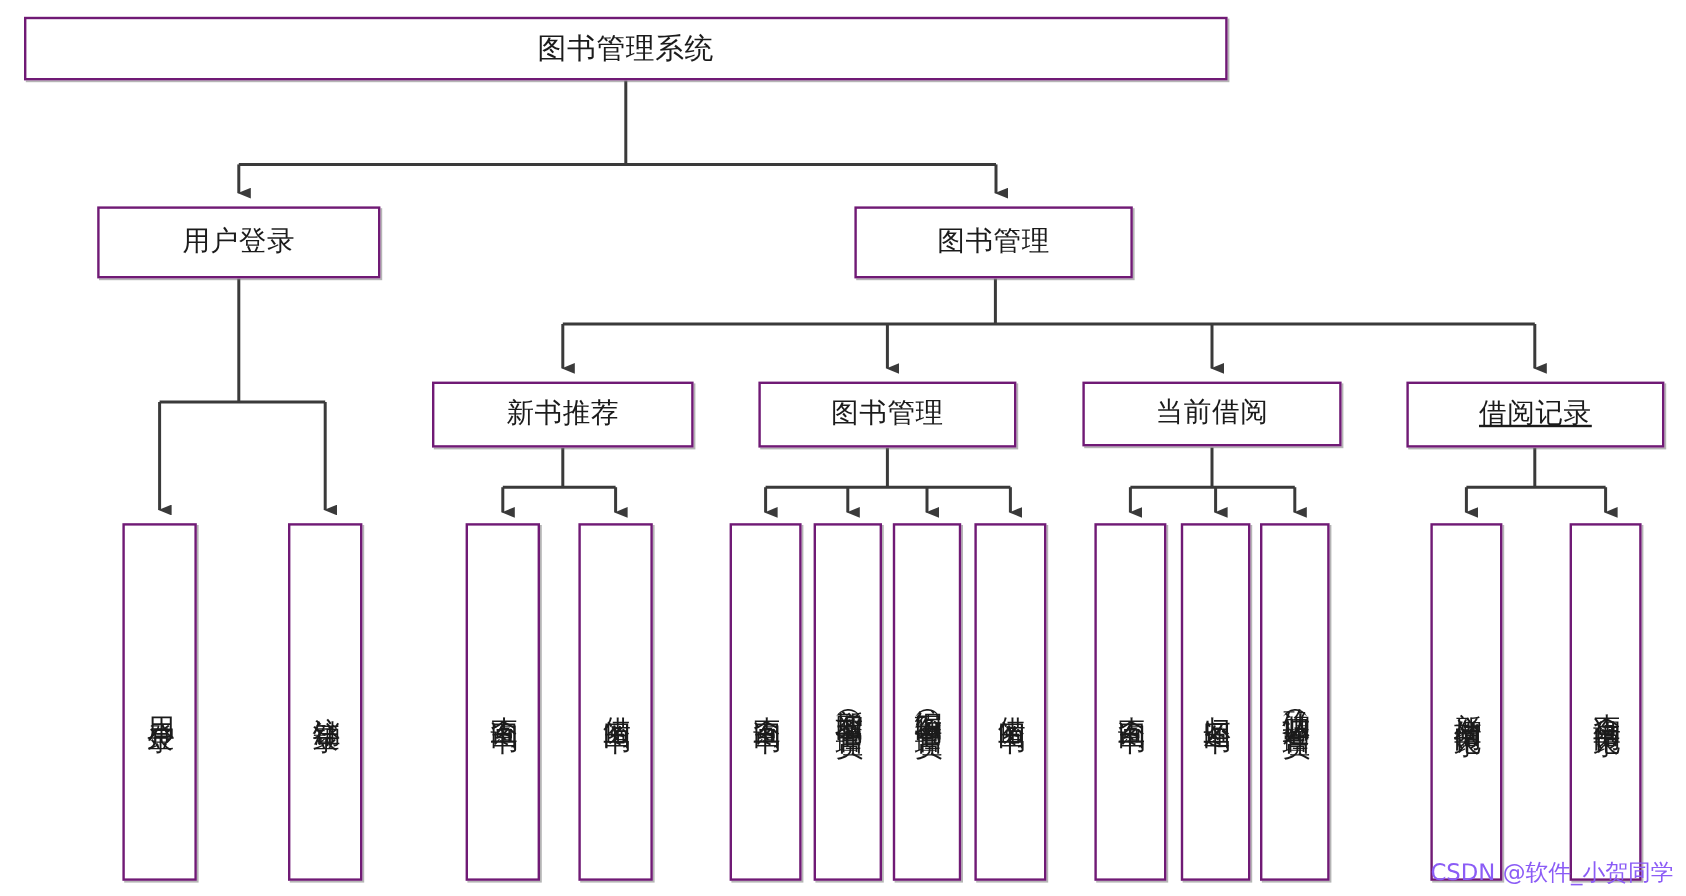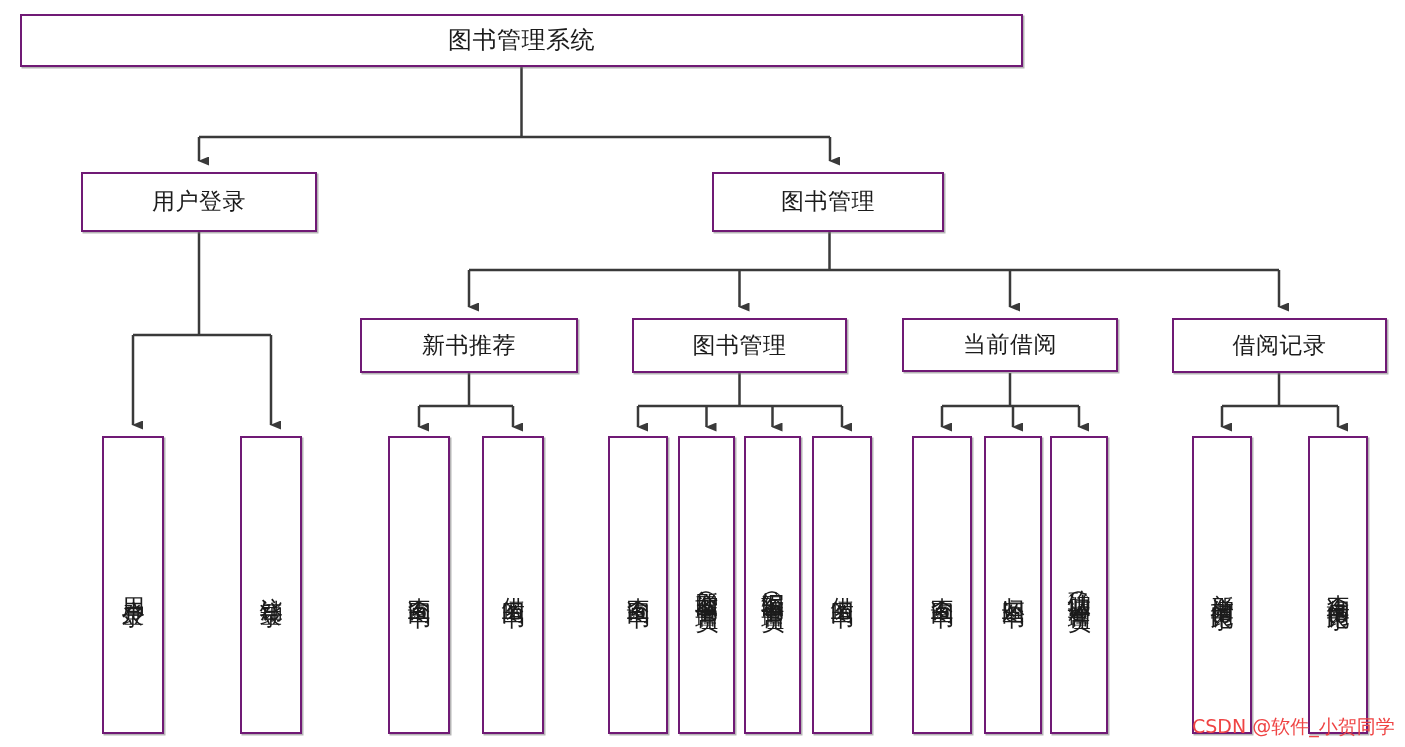--- a/index.html
+++ b/index.html
@@ -144,21 +144,21 @@
 
   <div class="node horizontal" style="left: 360px; top: 318px; width: 218px; height: 55px;">
     <span class="label">新书推荐</span>
   </div>
   <div class="node horizontal" style="left: 632px; top: 318px; width: 215px; height: 55px;">
     <span class="label">图书管理</span>
   </div>
   <div class="node horizontal" style="left: 902px; top: 318px; width: 216px; height: 54px;">
     <span class="label">当前借阅</span>
   </div>
-  <div class="node horizontal" style="left: 1172px; top: 318px; width: 215px; height: 55px;">
+  <div class="node horizontal" style="left: 1172px; top: 318px; width: 215px; height: 55px; text-decoration: underline;">
     <span class="label">借阅记录</span>
   </div>
 
   <div class="node vertical" style="left: 102px; top: 436px; width: 62px; height: 298px;">
     <span class="label" style="margin-top: 141px;">用户登录</span>
   </div>
   <div class="node vertical" style="left: 240px; top: 436px; width: 62px; height: 298px;">
     <span class="label" style="margin-top: 141px;">注销登录</span>
   </div>
   <div class="node vertical" style="left: 388px; top: 436px; width: 62px; height: 298px;">
@@ -188,14 +188,14 @@
   <div class="node vertical" style="left: 1050px; top: 436px; width: 58px; height: 298px;">
     <span class="label" style="margin-top: 133.5px;">确认归还（管理员）</span>
   </div>
   <div class="node vertical" style="left: 1192px; top: 436px; width: 60px; height: 298px;">
     <span class="label" style="margin-top: 138px;">新增借阅记录</span>
   </div>
   <div class="node vertical" style="left: 1308px; top: 436px; width: 60px; height: 298px;">
     <span class="label" style="margin-top: 138px;">查询借阅记录</span>
   </div>
 
-  <div class="watermark" style="left: 1192px; top: 714px; color: #ef4444;">CSDN @软件_小贺同学</div>
+  <div class="watermark" style="left: 1192px; top: 714px; color: #8b5cf6;">CSDN @软件_小贺同学</div>
 </div>
 
 </body></html>

